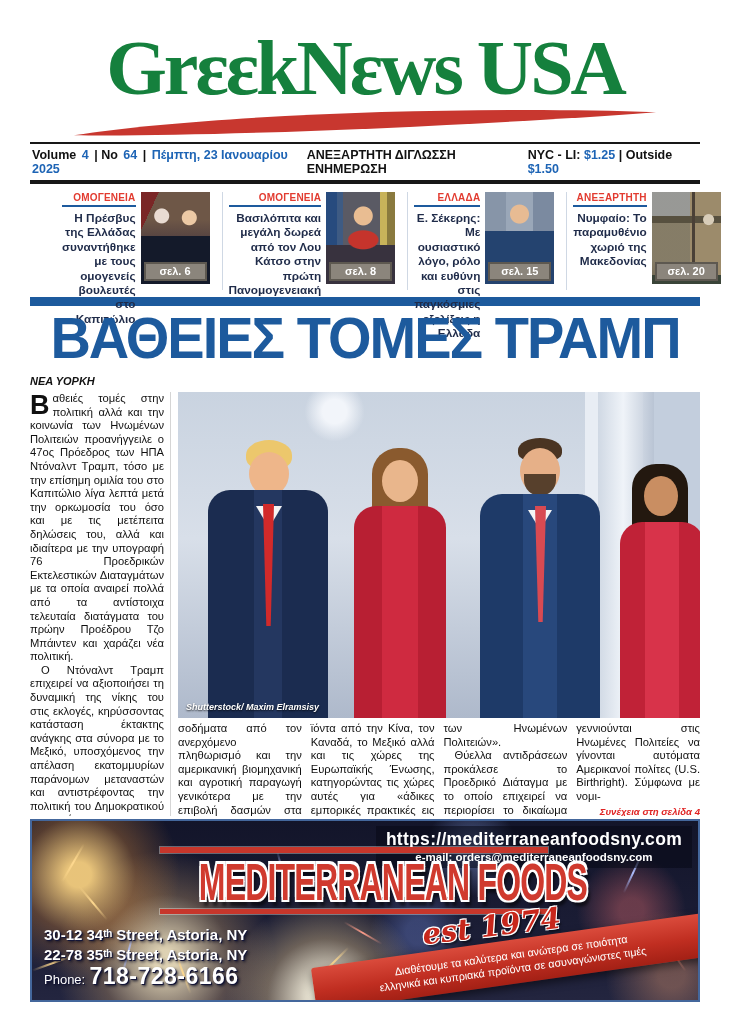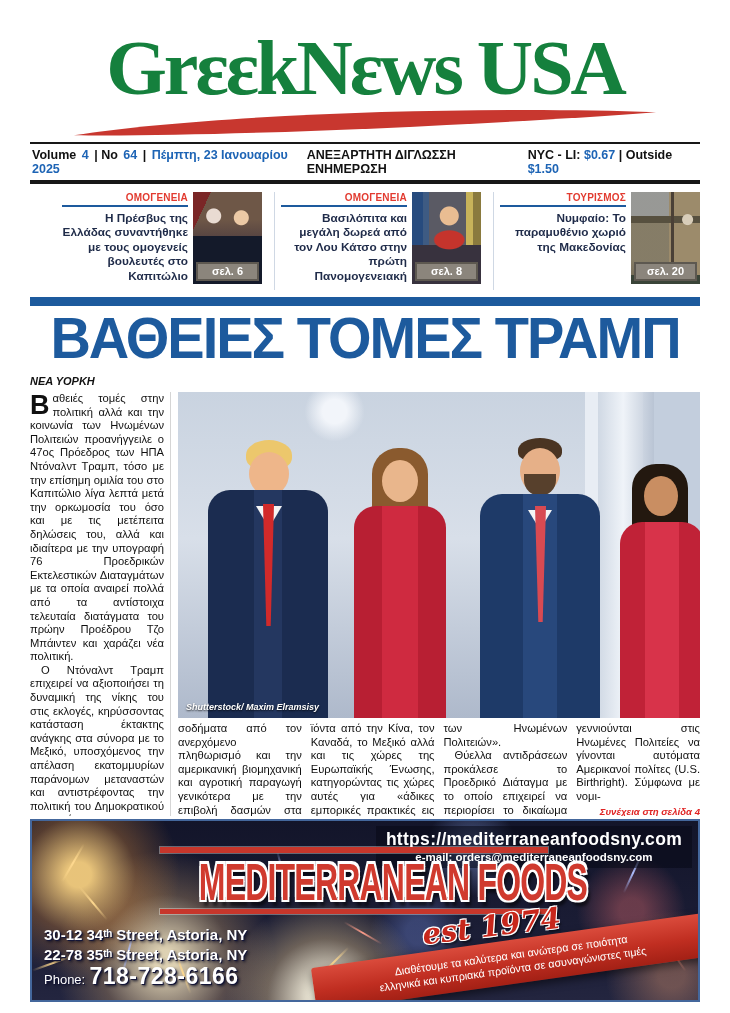--- a/index.html
+++ b/index.html
@@ -151,21 +151,21 @@
         <span>Volume</span>
         <span class="blu">4</span>
         <span>| No</span>
         <span class="blu">64</span>
         <span>|</span>
         <span class="blu date">Πέμπτη, 23 Ιανουαρίου 2025</span>
       </div>
       <div>ΑΝΕΞΑΡΤΗΤΗ ΔΙΓΛΩΣΣΗ ΕΝΗΜΕΡΩΣΗ</div>
       <div>
         <span>NYC - LI:</span>
-        <span class="blu">$0.67</span>
+        <span class="blu">$1.25</span>
         <span>| Outside</span>
         <span class="blu">$1.50</span>
       </div>
     </div>
 
     <div class="teasers">
       <div class="teaser">
         <div class="t-text">
           <div class="t-cat">ΟΜΟΓΕΝΕΙΑ</div>
           <div class="t-title">Η Πρέσβυς της Ελλάδας συναντήθηκε με τους ομογενείς βουλευτές στο Καπιτώλιο</div>
@@ -178,21 +178,30 @@
         <div class="t-text">
           <div class="t-cat">ΟΜΟΓΕΝΕΙΑ</div>
           <div class="t-title">Βασιλόπιτα και μεγάλη δωρεά από τον Λου Κάτσο στην πρώτη Πανομογενειακή</div>
         </div>
         <div class="t-photo tp2">
           <div class="t-badge">σελ. 8</div>
         </div>
       </div>
       <div class="teaser">
         <div class="t-text">
-          <div class="t-cat">ΤΟΥΡΙΣΜΟΣ</div>
+          <div class="t-cat">ΕΛΛΑΔΑ</div>
+          <div class="t-title">Ε. Σέκερης: Με ουσιαστικό λόγο, ρόλο και ευθύνη στις παγκόσμιες εξελίξεις η Ελλάδα</div>
+        </div>
+        <div class="t-photo tp3">
+          <div class="t-badge">σελ. 15</div>
+        </div>
+      </div>
+      <div class="teaser">
+        <div class="t-text">
+          <div class="t-cat">ΑΝΕΞΑΡΤΗΤΗ</div>
           <div class="t-title">Νυμφαίο: Το παραμυθένιο χωριό της Μακεδονίας</div>
         </div>
         <div class="t-photo tp4">
           <div class="t-badge">σελ. 20</div>
         </div>
       </div>
     </div>
 
     <div class="bluebar"></div>
 

